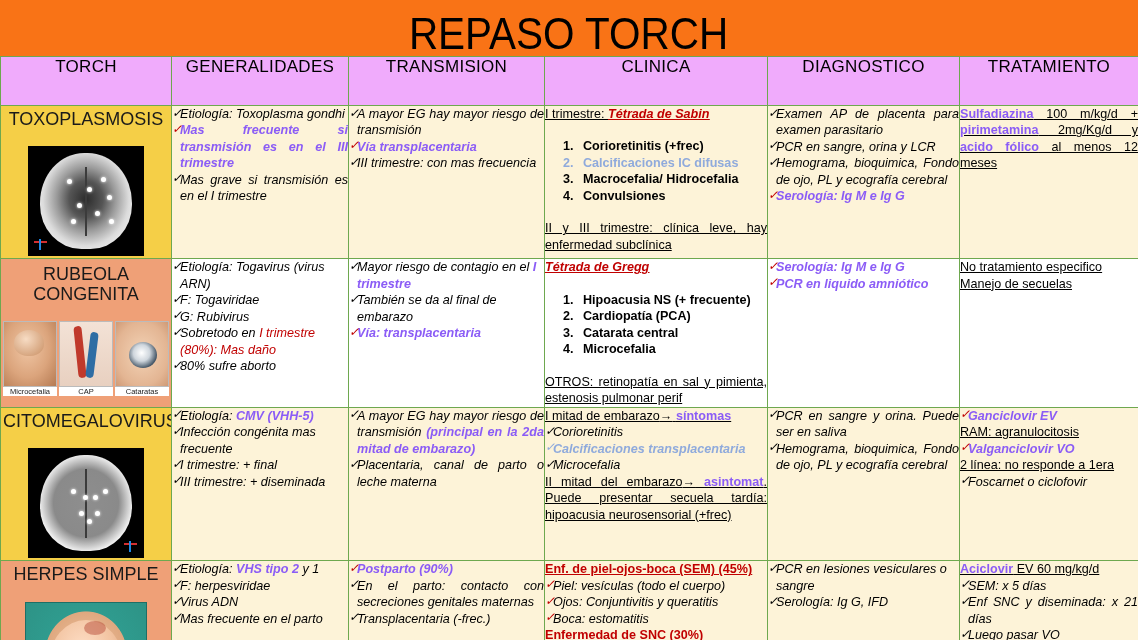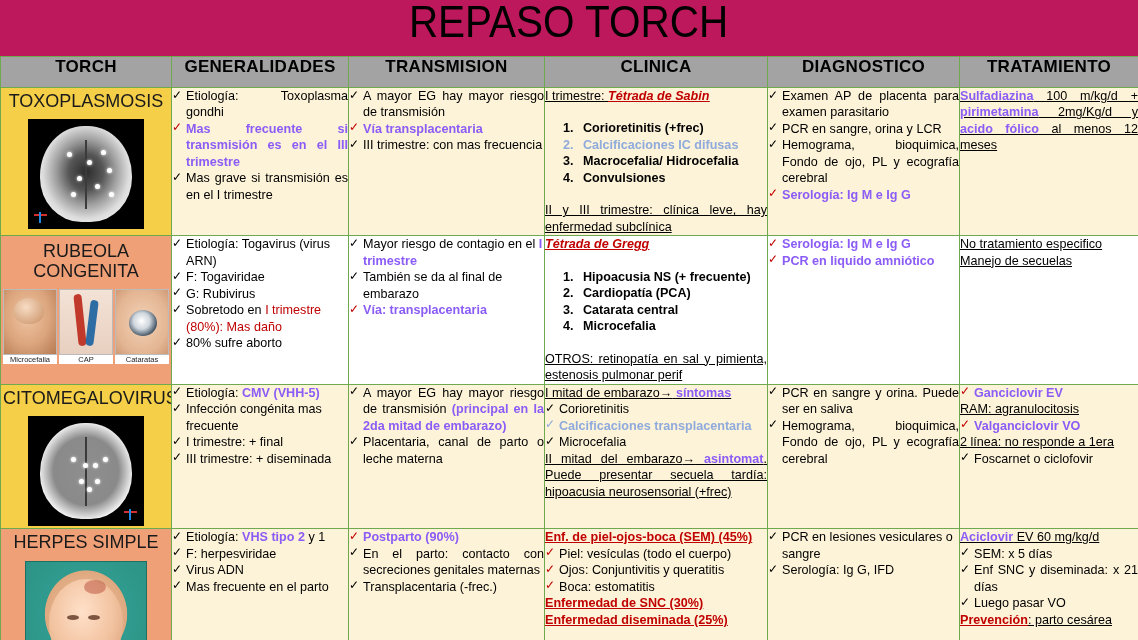--- a/index.html
+++ b/index.html
@@ -13,22 +13,22 @@
     width: 1138px; height: 640px;
     position: relative;
     background: #FFC20E;
     display: flex;
     flex-direction: column;
   }
 
   
   .title-band {
     height: 56px;
-    background: #be185d;
-    display: flex; align-items: flex-start; justify-content: center;
+    background: #f97316;
+    display: flex; align-items: flex-end; justify-content: center;
     flex: 0 0 56px;
   }
   .title-band .title-text {
     font-size: 44px;
     font-weight: 400;
     letter-spacing: 0px;
     color: #000000;
     font-family: "Liberation Sans", sans-serif;
     transform: scaleX(0.92);
     line-height: 1;
@@ -42,26 +42,26 @@
     flex: 1 1 auto;
   }
   table.torch td, table.torch th {
     border: 1.5px solid #6EA84F;
     vertical-align: top;
     padding: 0;
   }
 
   
   thead th {
-    background: #a3a3a3;
-    height: 31px;
+    background: #f0abfc;
+    height: 49px;
     text-align: center;
     vertical-align: middle;
     font-size: 17px;
-    font-weight: bold;
+    font-weight: normal;
     color: #000;
     letter-spacing: 0.3px;
     padding: 0 2px;
   }
 
   
   col.c0 { width: 171px; }
   col.c1 { width: 177px; }
   col.c2 { width: 196px; }
   col.c3 { width: 223px; }
@@ -75,42 +75,43 @@
     position: relative;
     overflow: hidden;
   }
   td.disease.tone-yellow { background: #F5CF47; }
   td.disease.tone-peach  { background: #EFA077; }
   .disease-name {
     font-size: 18px;
     font-weight: 400;
     color: #1a1a1a;
     line-height: 1.08;
-    padding: 4px 2px 8px;
+    padding: 4px 2px 17px;
     display: block;
     white-space: nowrap;
   }
   .disease-name.two-line { white-space: normal; padding-top: 6px; }
   .fig-wrap { padding: 0 2px 2px; }
 
   
   td.content {
     background: #FDF3D8;
     padding: 5px 6px 4px 5px;
     font-size: 12.6px;
     line-height: 1.31;
     color: #000;
   }
   td.content.white { background: #FFFFFF; }
 
   ul.ticks { list-style: none; }
   ul.ticks > li {
     position: relative;
-    padding-left: 14px;
+    padding-left: 8px;
     margin-bottom: 0px;
+    font-style: italic;
   }
   ul.ticks > li::before {
     content: "\2713";
     position: absolute;
     left: 0; top: -0.5px;
     font-size: 12px;
     color: #000;
   }
   ul.ticks > li.red-tick::before { color: #C00000; }
   ul.ticks > li.blue-tick::before { color: #8FAADC; }

